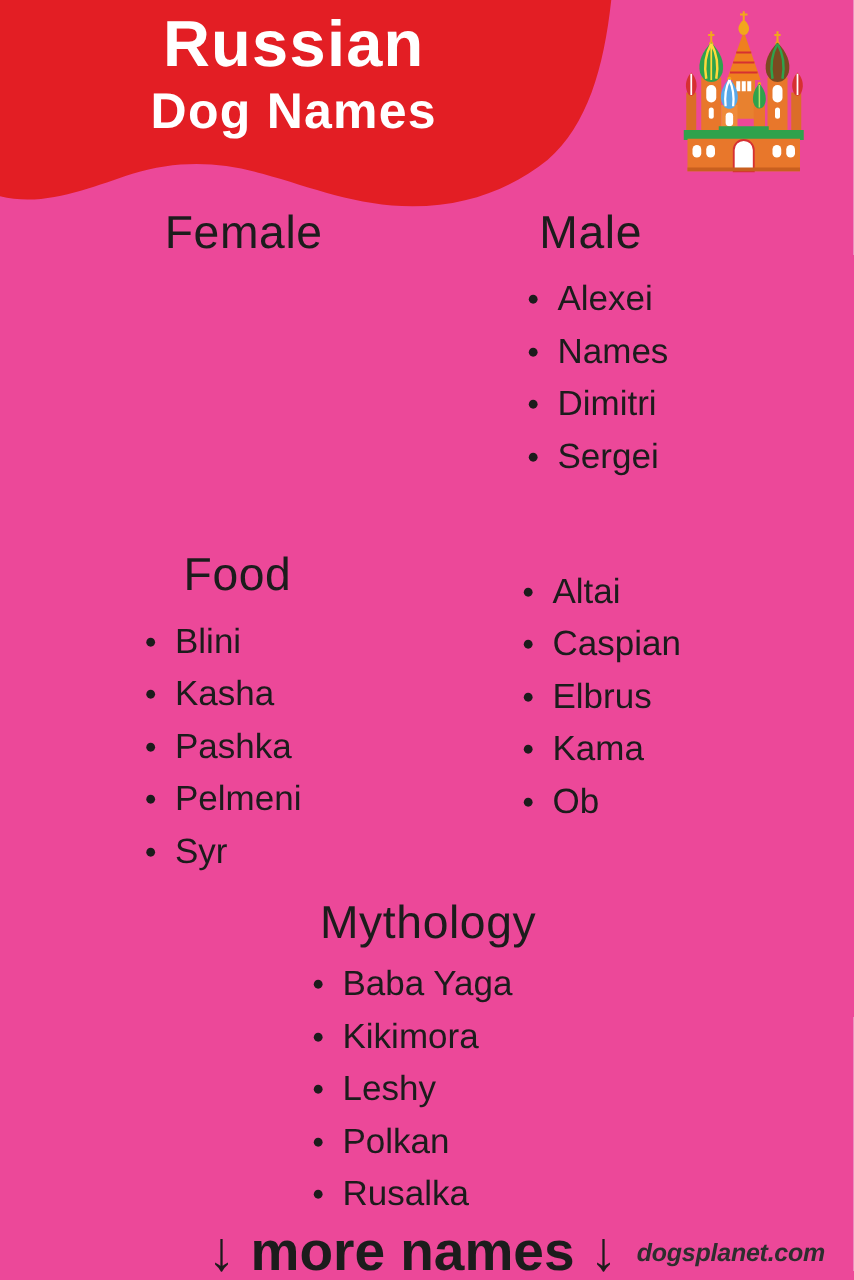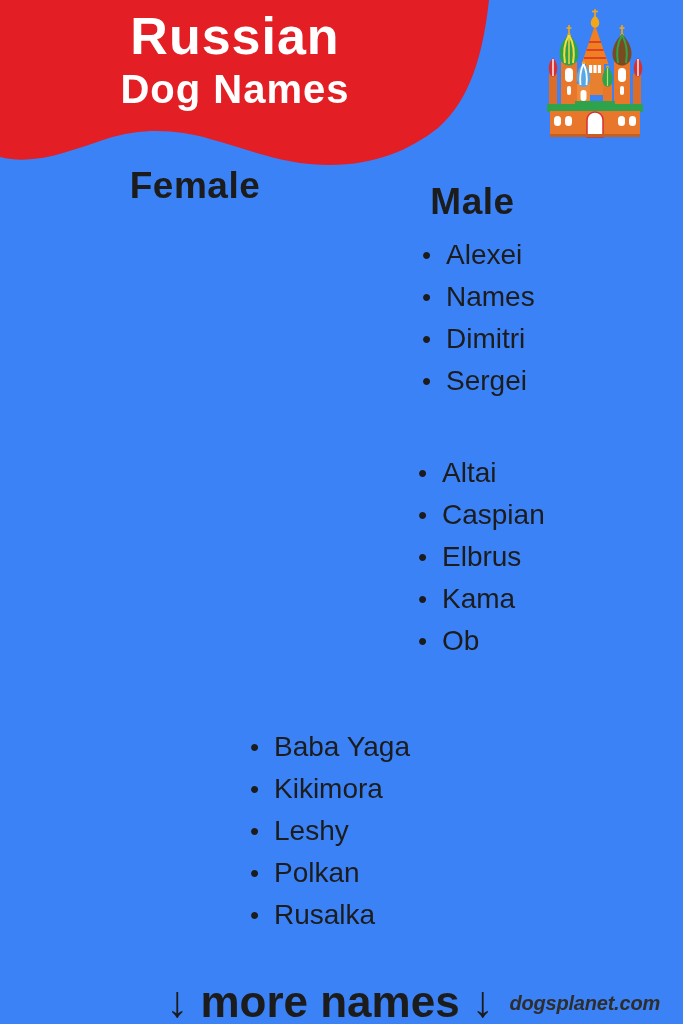--- a/index.html
+++ b/index.html
@@ -1,29 +1,29 @@
 <!DOCTYPE html>
 <html><head>
 <meta charset="utf-8">
 <style>
   html,body{margin:0;padding:0;background:#eff1f4;}
-  .canvas{position:relative;width:683px;height:1024px;overflow:hidden;background:#3b82f6;
+  .canvas{position:relative;width:683px;height:1024px;overflow:hidden;background:#ec4899;
           font-family:"Liberation Sans","DejaVu Sans",sans-serif;color:#1c1c1c;}
   .blob-svg{position:absolute;top:0;left:0;width:683px;height:175px;display:block;}
   .title-block{position:absolute;top:6px;left:35px;width:400px;text-align:center;color:#ffffff;}
   .title-1{margin:0;font-size:52px;line-height:60px;font-weight:700;letter-spacing:1px;}
   .title-2{margin:0;font-size:40px;line-height:46px;font-weight:600;letter-spacing:1px;}
   .cathedral{position:absolute;top:8px;right:38px;width:100px;height:135px;}
   .section{position:absolute;}
-  .section h2{margin:0;font-size:37px;line-height:40px;font-weight:700;text-align:center;letter-spacing:.5px;}
+  .section h2{margin:0;font-size:37px;line-height:40px;font-weight:400;text-align:center;letter-spacing:.5px;}
   .section ul{margin:12px 0 0 0;padding:0;list-style:none;}
   .section li{font-size:28px;line-height:41px;white-space:nowrap;}
   .section li::before{content:"•";display:inline-block;width:24px;font-size:26px;}
   #sec-female{top:166px;left:70px;width:250px;}
-  #sec-male{top:166px;left:380px;width:185px;margin-top:16px;}
+  #sec-male{top:166px;left:380px;width:185px;}
   #sec-food{top:440px;left:70px;width:240px;}
   #sec-geography{top:440px;left:380px;width:220px;}
   #sec-mythology{top:718px;left:230px;width:225px;}
   #sec-female ul,#sec-food ul{padding-left:46px;}
   #sec-male ul{padding-left:42px;}
   #sec-geography ul{padding-left:38px;}
   #sec-mythology ul{padding-left:20px;margin-top:8px;}
   .more-names{position:absolute;top:977px;left:110px;width:440px;text-align:center;
               font-size:44px;font-weight:700;}
   .site{position:absolute;top:992px;right:23px;font-size:20px;font-weight:700;
@@ -112,32 +112,43 @@
   <div class="section" id="sec-male">
     <h2>Male</h2>
     <ul>
       <li>Alexei</li>
       <li>Names</li>
       <li>Dimitri</li>
       <li>Sergei</li>
     </ul>
   </div>
 
+  <div class="section" id="sec-food">
+    <h2>Food</h2>
+    <ul>
+      <li>Blini</li>
+      <li>Kasha</li>
+      <li>Pashka</li>
+      <li>Pelmeni</li>
+      <li>Syr</li>
+    </ul>
+  </div>
 
   <div class="section" id="sec-geography">
     <ul>
       <li>Altai</li>
       <li>Caspian</li>
       <li>Elbrus</li>
       <li>Kama</li>
       <li>Ob</li>
     </ul>
   </div>
 
   <div class="section" id="sec-mythology">
+    <h2>Mythology</h2>
     <ul>
       <li>Baba Yaga</li>
       <li>Kikimora</li>
       <li>Leshy</li>
       <li>Polkan</li>
       <li>Rusalka</li>
     </ul>
   </div>
 
   <div class="more-names">↓ more names ↓</div>

